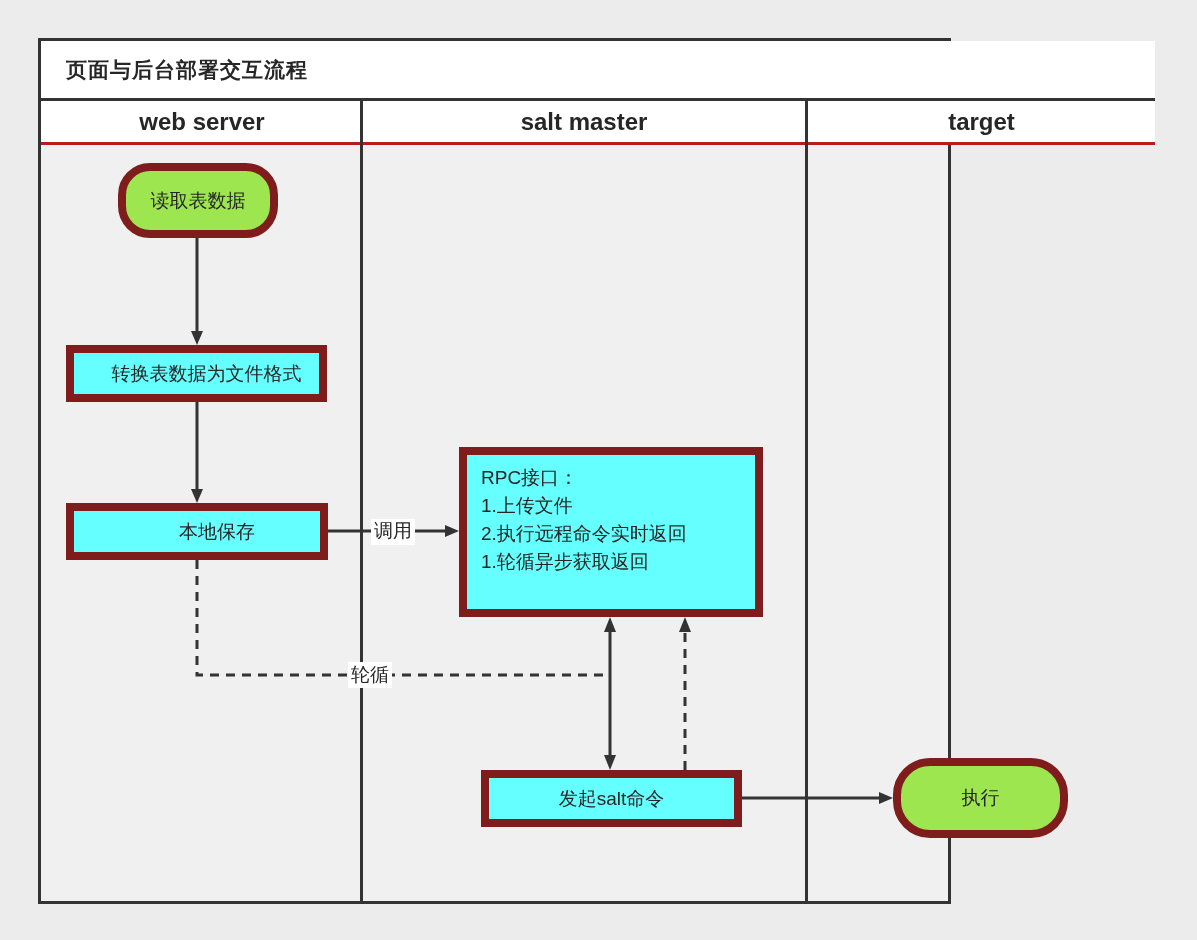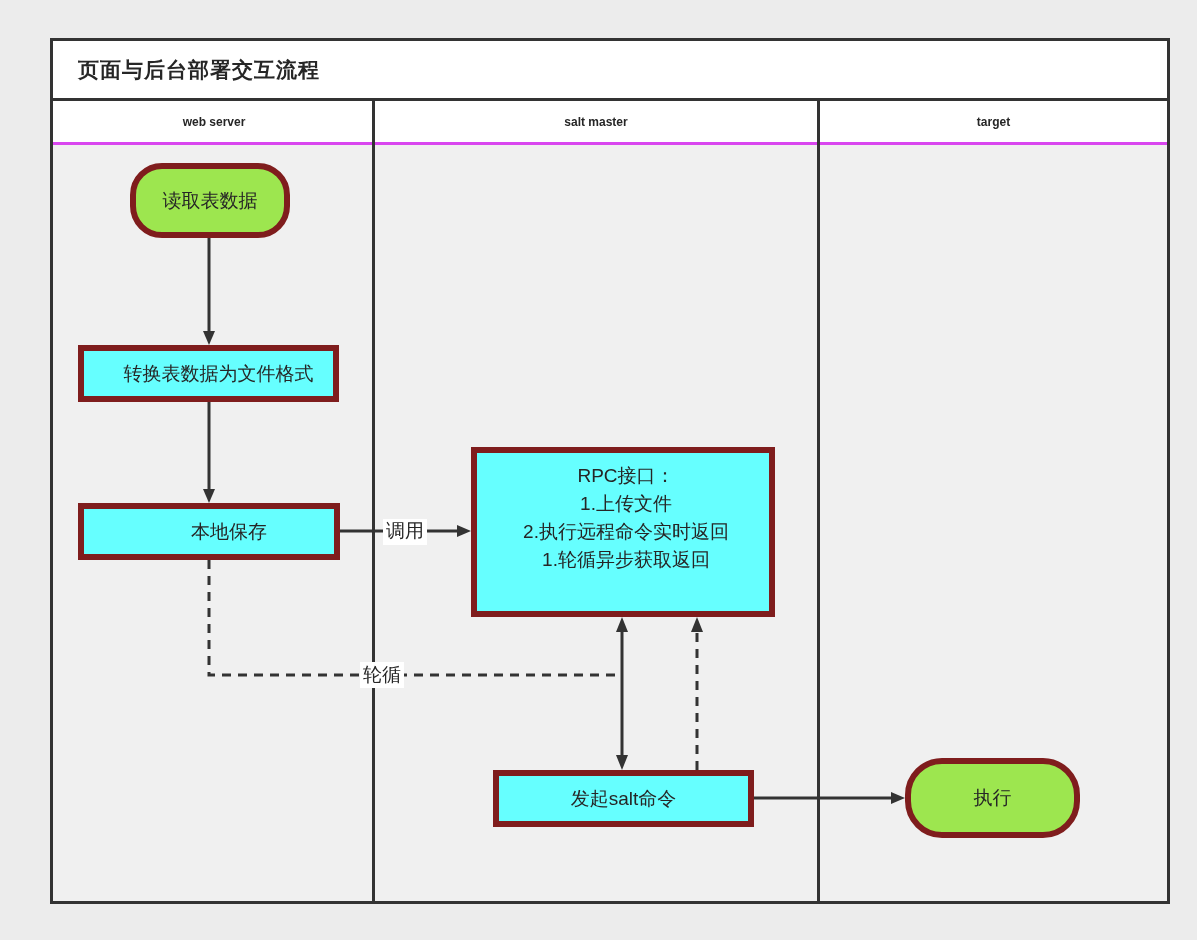--- a/index.html
+++ b/index.html
@@ -3,56 +3,56 @@
 <meta charset="utf-8">
 <style>
   html,body{margin:0;padding:0;}
   body{
     width:1197px;height:940px;position:relative;overflow:hidden;
     background:#ececec;
     font-family:"Liberation Sans","DejaVu Sans",sans-serif;
     color:#262626;
   }
   .frame{
-    position:absolute;left:38px;top:38px;width:1120px;height:866px;
-    border:3px solid #333;background:#f0f0f0;box-sizing:border-box;margin-left:12px;
+    position:absolute;left:38px;top:38px;width:913px;height:866px;
+    border:3px solid #333;background:#f0f0f0;box-sizing:border-box;
   }
   .inner{position:absolute;left:0;top:0;width:1114px;height:860px;}
   .title-bar{
     position:absolute;left:0;top:0;width:1114px;height:60px;
     background:#ffffff;border-bottom:3px solid #333;box-sizing:border-box;
     display:flex;align-items:center;padding-left:25px;
   }
   .title-text{font-size:21px;font-weight:bold;letter-spacing:1px;}
   .lane-header{
     position:absolute;top:60px;height:44px;background:#ffffff;
-    border-bottom:3px solid #d946ef;box-sizing:border-box;
+    border-bottom:3px solid #b91c1c;box-sizing:border-box;
     display:flex;align-items:center;justify-content:center;
-    font-size:12px;font-weight:bold;
+    font-size:24px;font-weight:bold;
   }
   .h1{left:0;width:322px;}
   .h2{left:322px;width:442px;text-align:center;}
   .h3{left:767px;width:347px;}
   .divider{position:absolute;top:60px;bottom:0;width:3px;background:#333;}
   .dv1{left:319px;}
   .dv2{left:764px;}
   .edges-layer{position:absolute;left:0;top:0;width:1114px;height:860px;}
   .node{
-    position:absolute;border:6px solid #7f1d1d;box-sizing:border-box;
+    position:absolute;border:8px solid #7f1d1d;box-sizing:border-box;
     display:flex;align-items:center;justify-content:center;
     font-size:19px;text-align:center;
   }
   .fill-green{background:#9de64f;}
   .fill-cyan{background:#66ffff;}
   .n-read{left:77px;top:122px;width:160px;height:75px;border-radius:32px;}
   .n-convert{left:25px;top:304px;width:261px;height:57px;padding-left:20px;}
   .n-save{left:25px;top:462px;width:262px;height:57px;padding-left:40px;}
   .n-rpc{
     left:418px;top:406px;width:304px;height:170px;
-    display:block;text-align:center;padding:9px 8px 0 14px;line-height:28px;
+    display:block;text-align:left;padding:9px 8px 0 14px;line-height:28px;
   }
   .n-salt{left:440px;top:729px;width:261px;height:57px;}
   .n-exec{left:852px;top:717px;width:175px;height:80px;border-radius:37px;}
   .edge-label{
     position:absolute;background:#ffffff;font-size:19px;line-height:26px;
     padding:0 3px;white-space:nowrap;
   }
   .call-label{left:330px;top:478px;font-family:Liberation Mono, monospace;}
   .poll-label{left:307px;top:621px;text-align:center;}
 </style>

